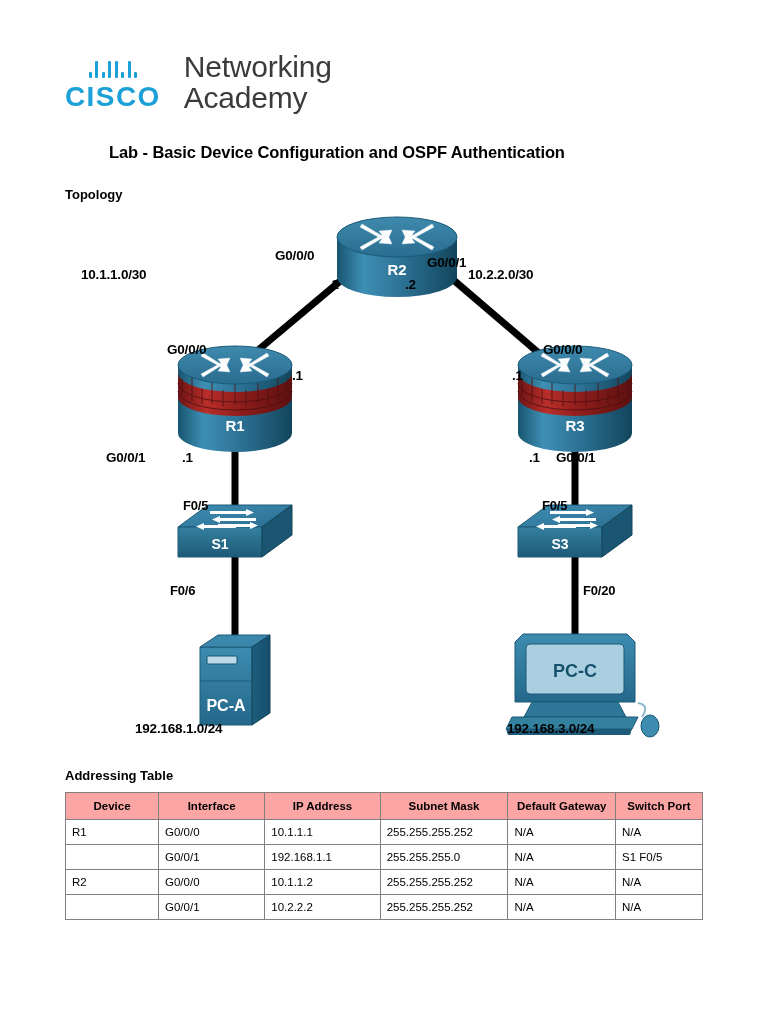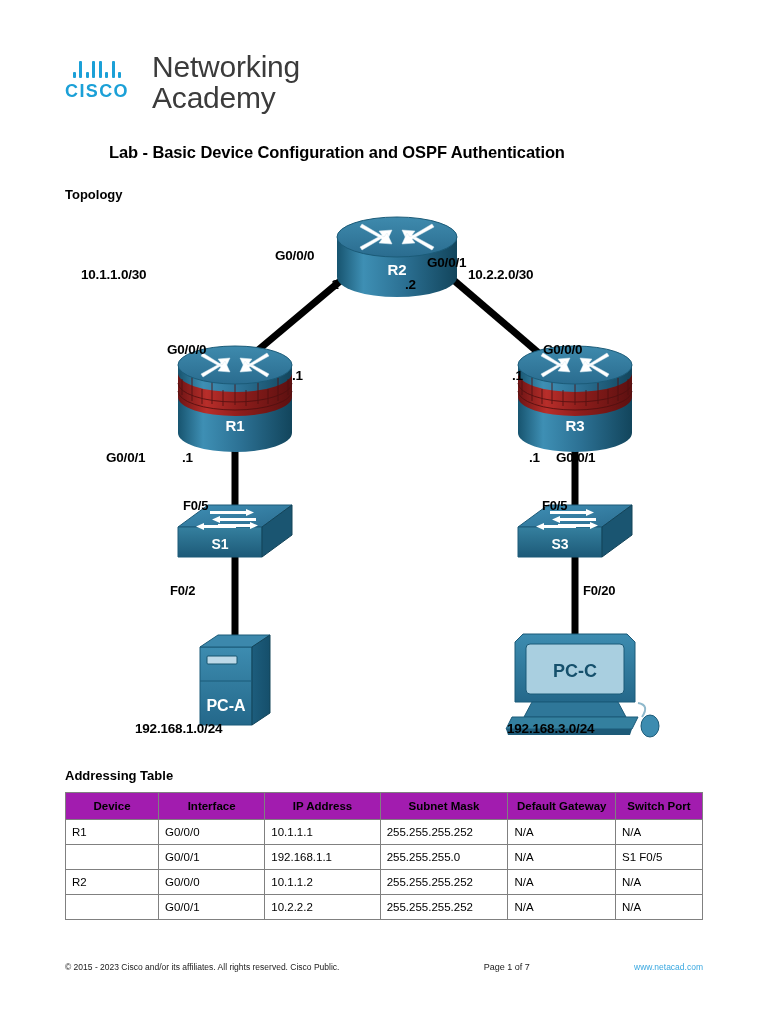--- a/index.html
+++ b/index.html
@@ -45,21 +45,21 @@
   }
   .logo-bars i {
     display: block;
     width: 3px;
     background: #1ba0d7;
     border-radius: 1px;
   }
   .b-s { height: 6px; }
   .b-t { height: 17px; }
   .logo-cisco {
-    font-size: 18px;
+    font-size: 28px;
     font-weight: bold;
     letter-spacing: 1.4px;
     color: #1ba0d7;
     margin-top: 3px;
     font-family: "Liberation Sans", sans-serif;
   }
   .logo-right {
     margin-left: 23px;
     line-height: 1.02;
     color: #3b3b3b;
@@ -119,21 +119,21 @@
     font-size: 11.5px;
   }
   .addr-table th, .addr-table td {
     border: 1px solid #808080;
     height: 22px;
     padding: 1px 6px;
     font-weight: normal;
     vertical-align: middle;
   }
   .addr-table th {
-    background: #a21caf;
+    background: #fca5a5;
     text-align: center;
     font-weight: bold;
     font-size: 11.5px;
     height: 24px;
     margin-left: 38px;
   }
   .addr-table td { text-align: left; }
   .col-device { width: 94px; }
   .col-interface { width: 108px; }
   .col-ip { width: 116px; }
@@ -359,21 +359,21 @@
     <div class="topo-label" style="left:232px; top:163px;">.1</div>
     <div class="topo-label" style="left:46px; top:245px;">G0/0/1</div>
     <div class="topo-label" style="left:122px; top:245px;">.1</div>
 
     <div class="topo-label" style="left:483px; top:137px;">G0/0/0</div>
     <div class="topo-label" style="left:452px; top:163px;">.1</div>
     <div class="topo-label" style="left:469px; top:245px;">.1</div>
     <div class="topo-label" style="left:496px; top:245px;">G0/0/1</div>
 
     <div class="topo-label small" style="left:123px; top:293px;">F0/5</div>
-    <div class="topo-label small" style="left:110px; top:378px;">F0/2</div>
+    <div class="topo-label small" style="left:110px; top:378px;">F0/6</div>
     <div class="topo-label small" style="left:482px; top:293px;">F0/5</div>
     <div class="topo-label small" style="left:523px; top:378px;">F0/20</div>
 
     <div class="topo-label" style="left:75px; top:516px;">192.168.1.0/24</div>
     <div class="topo-label" style="left:447px; top:516px;">192.168.3.0/24</div>
   </div>
 
   <div class="section-heading" id="addressing-heading">Addressing Table</div>
 
   <table class="addr-table">
@@ -416,21 +416,14 @@
         <td></td>
         <td>G0/0/1</td>
         <td>10.2.2.2</td>
         <td>255.255.255.252</td>
         <td>N/A</td>
         <td>N/A</td>
       </tr>
     </tbody>
   </table>
 
-  <div class="footer">
-    <div class="footer-inner">
-      <span class="footer-copy">© 2015 - 2023 Cisco and/or its affiliates. All rights reserved. Cisco Public.</span>
-      <span class="footer-page">Page 1 of 7</span>
-      <span class="footer-link">www.netacad.com</span>
-    </div>
-  </div>
 
 </div>
 
 </body></html>

